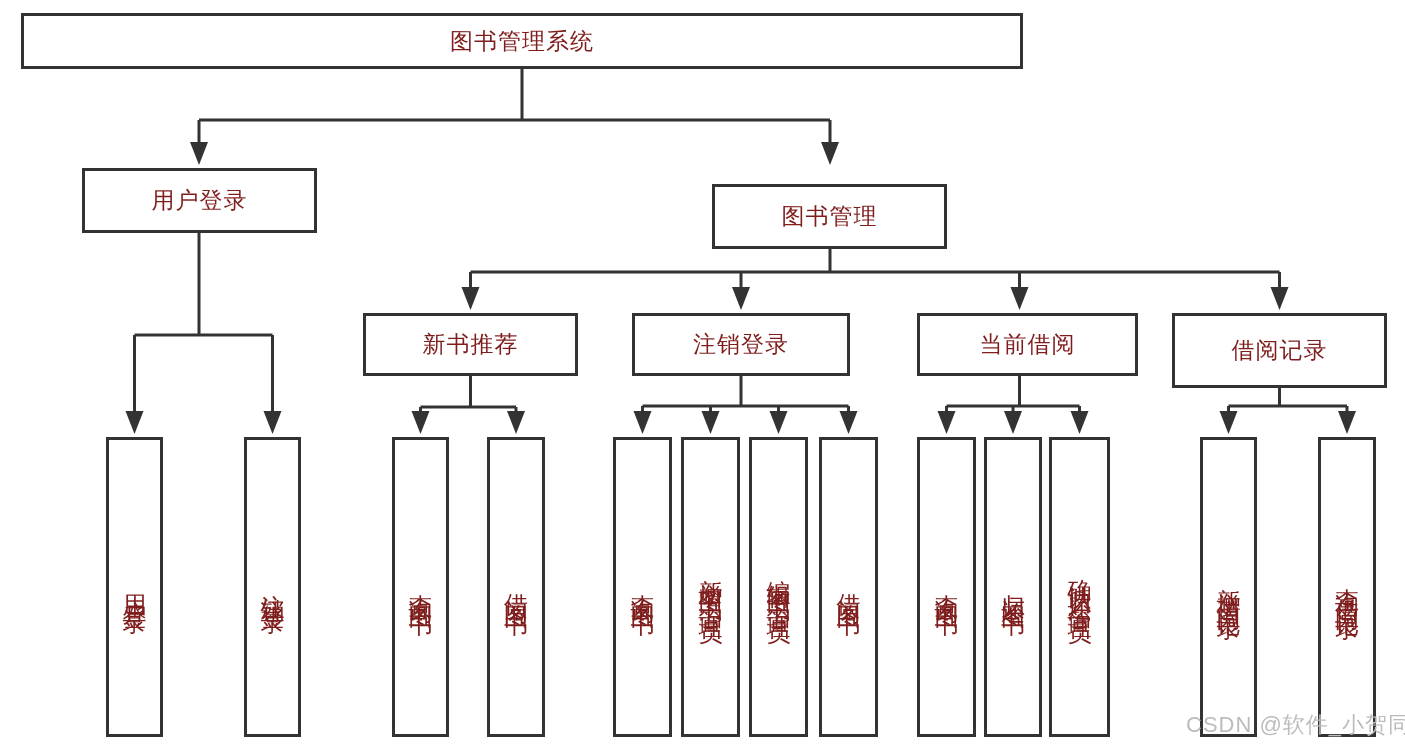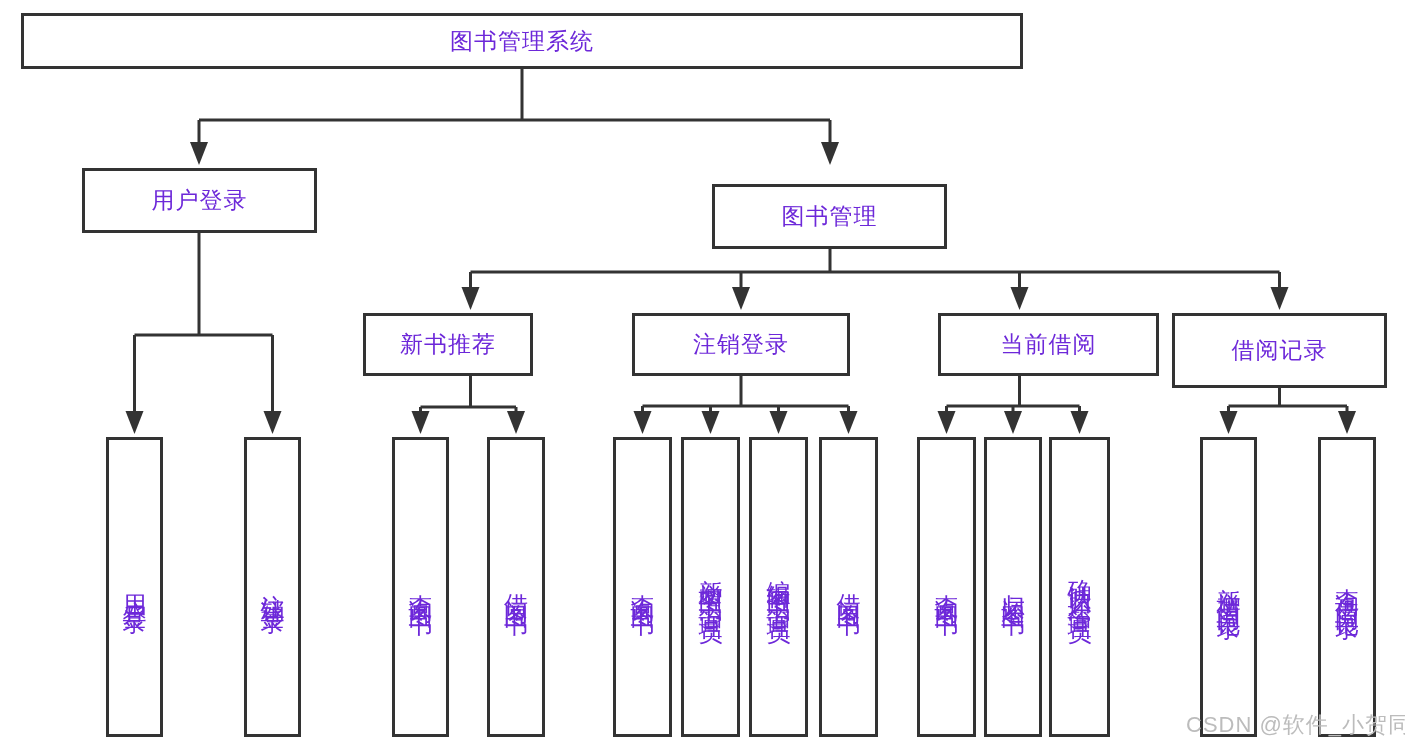--- a/index.html
+++ b/index.html
@@ -17,21 +17,21 @@
     width: 1405px; height: 747px;
   }
   .node {
     position: absolute;
     box-sizing: border-box;
     background: #ffffff;
     border: 3px solid #333333;
     display: flex;
     align-items: center;
     justify-content: center;
-    color: #6d28d9;
+    color: #7f1d1d;
   }
   .hlabel {
     font-size: 23px;
     letter-spacing: 1px;
     white-space: nowrap;
   }
   .vlabel {
     writing-mode: vertical-rl;
     text-orientation: mixed;
     font-size: 24px;
@@ -102,27 +102,27 @@
     <span class="hlabel">图书管理系统</span>
   </div>
 
   <div class="node" style="left:82px; top:168px; width:235px; height:65px;">
     <span class="hlabel">用户登录</span>
   </div>
   <div class="node" style="left:712px; top:184px; width:235px; height:65px;">
     <span class="hlabel">图书管理</span>
   </div>
 
-  <div class="node" style="left:363px; top:313px; width:170px; height:63px;">
+  <div class="node" style="left:363px; top:313px; width:215px; height:63px;">
     <span class="hlabel">新书推荐</span>
   </div>
   <div class="node" style="left:632px; top:313px; width:218px; height:63px;">
     <span class="hlabel">注销登录</span>
   </div>
-  <div class="node" style="left:938px; top:313px; width:221px; height:63px;">
+  <div class="node" style="left:917px; top:313px; width:221px; height:63px;">
     <span class="hlabel">当前借阅</span>
   </div>
   <div class="node" style="left:1172px; top:313px; width:215px; height:75px;">
     <span class="hlabel">借阅记录</span>
   </div>
 
   <div class="node" style="left:106px; top:437px; width:57px; height:300px;">
     <span class="vlabel">用户登录</span>
   </div>
   <div class="node" style="left:244px; top:437px; width:57px; height:300px;">

